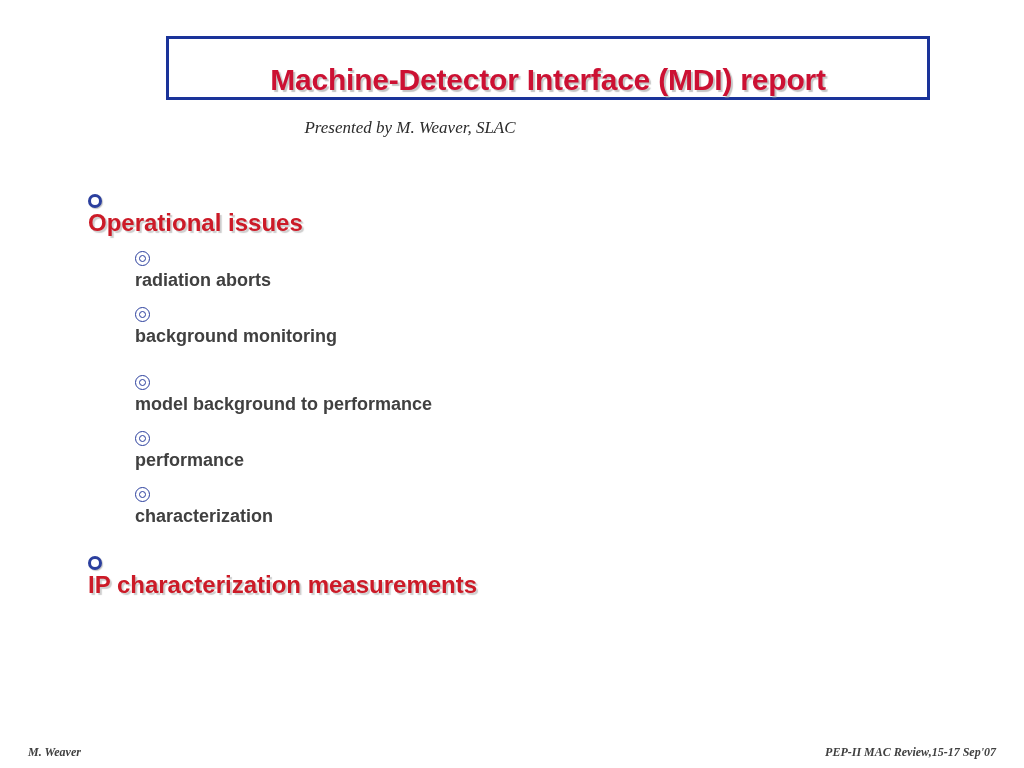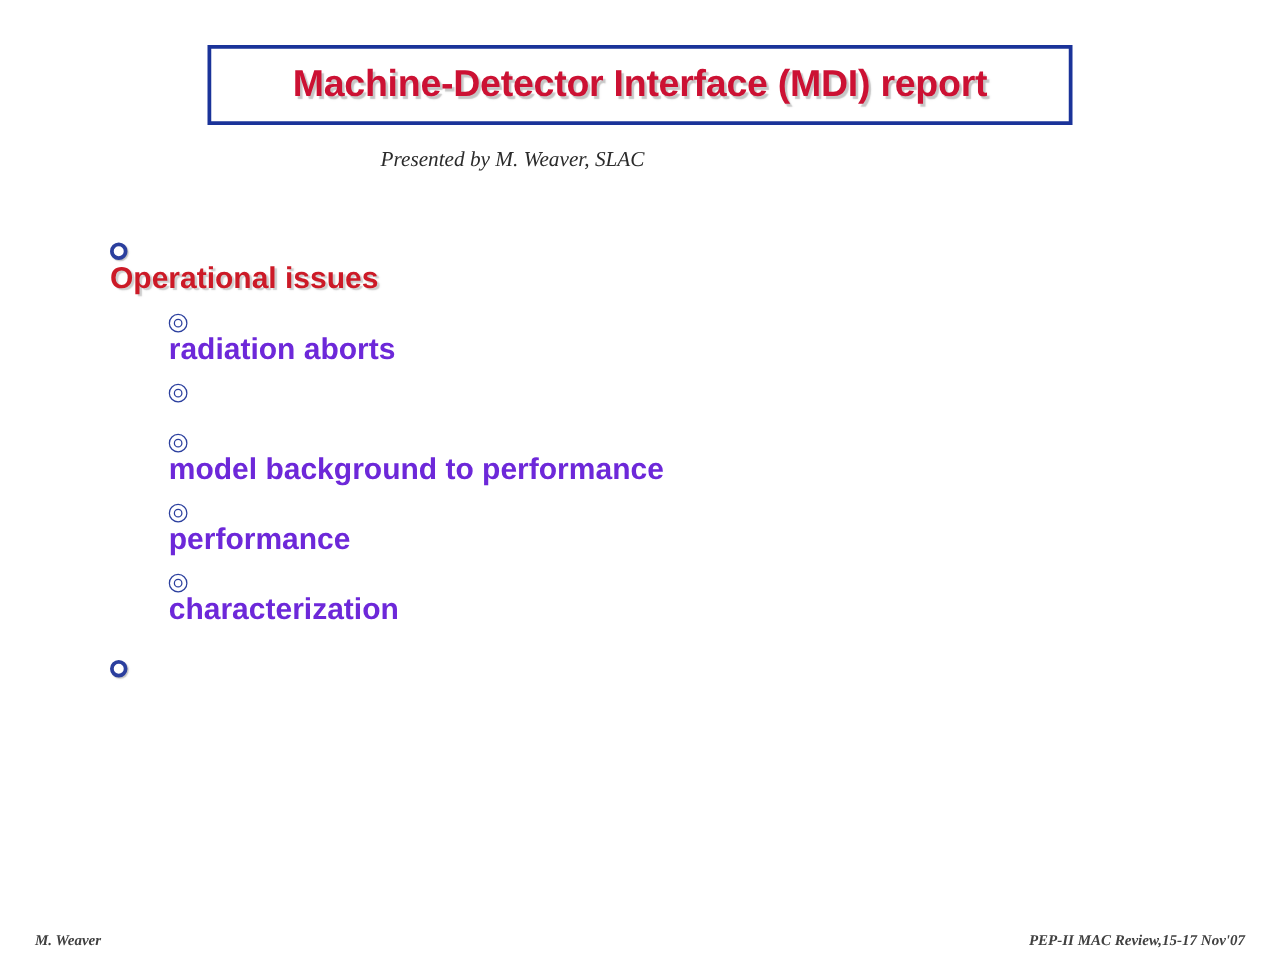--- a/index.html
+++ b/index.html
@@ -14,27 +14,27 @@
     overflow: hidden;
     font-family: "Liberation Sans", sans-serif;
     background: #ffffff;
   }
 
   
   .title-box {
     position: absolute;
     left: 166px;
     top: 36px;
-    width: 692px;
+    width: 764px;
     height: 64px;
     box-sizing: border-box;
     border: 3px solid #1a3399;
     background: #ffffff;
     display: flex;
-    align-items: center;
+    align-items: flex-end;
     justify-content: center;
   }
   .title-text {
     font-family: "Liberation Sans", sans-serif;
     font-size: 30px;
     font-weight: bold;
     color: #cc1133;
     letter-spacing: -0.2px;
     white-space: nowrap;
     text-shadow: 2px 2px 1px rgba(150,150,150,0.55);
@@ -117,23 +117,23 @@
     font-family: "Liberation Sans", sans-serif;
     font-size: 24px;
     font-weight: bold;
     color: #cc1a27;
     line-height: 30px;
     text-shadow: 2px 2px 1px rgba(155,155,155,0.5);
     white-space: nowrap;
   }
   .text-l2 {
     font-family: "Liberation Sans", sans-serif;
-    font-size: 24px;
-    font-weight: bold;
-    color: #6d28d9;
+    font-size: 18px;
+    font-weight: bold;
+    color: #404040;
     line-height: 28px;
     white-space: nowrap;
   }
 
   .group-gap { height: 12px; }
 
   
   .footer {
     position: absolute;
     bottom: 8px;
@@ -161,20 +161,21 @@
   <div class="bullet-row level-1">
     <span class="marker-l1"></span>
     <span class="text-l1">Operational issues</span>
   </div>
   <div class="bullet-row level-2">
     <span class="marker-l2"></span>
     <span class="text-l2">radiation aborts</span>
   </div>
   <div class="bullet-row level-2">
     <span class="marker-l2"></span>
+    <span class="text-l2">background monitoring</span>
   </div>
 
   <div class="group-gap"></div>
 
   <div class="bullet-row level-2">
     <span class="marker-l2"></span>
     <span class="text-l2">model background to performance</span>
   </div>
   <div class="bullet-row level-2">
     <span class="marker-l2"></span>
@@ -182,18 +183,19 @@
   </div>
   <div class="bullet-row level-2">
     <span class="marker-l2"></span>
     <span class="text-l2">characterization</span>
   </div>
 
   <div class="group-gap"></div>
 
   <div class="bullet-row level-1">
     <span class="marker-l1"></span>
+    <span class="text-l1">IP characterization measurements</span>
   </div>
 
 </div>
 
 <div class="footer footer-left">M. Weaver</div>
-<div class="footer footer-right">PEP-II  MAC Review,15-17 Nov'07</div>
+<div class="footer footer-right">PEP-II  MAC Review,15-17 Sep'07</div>
 
 </body></html>

